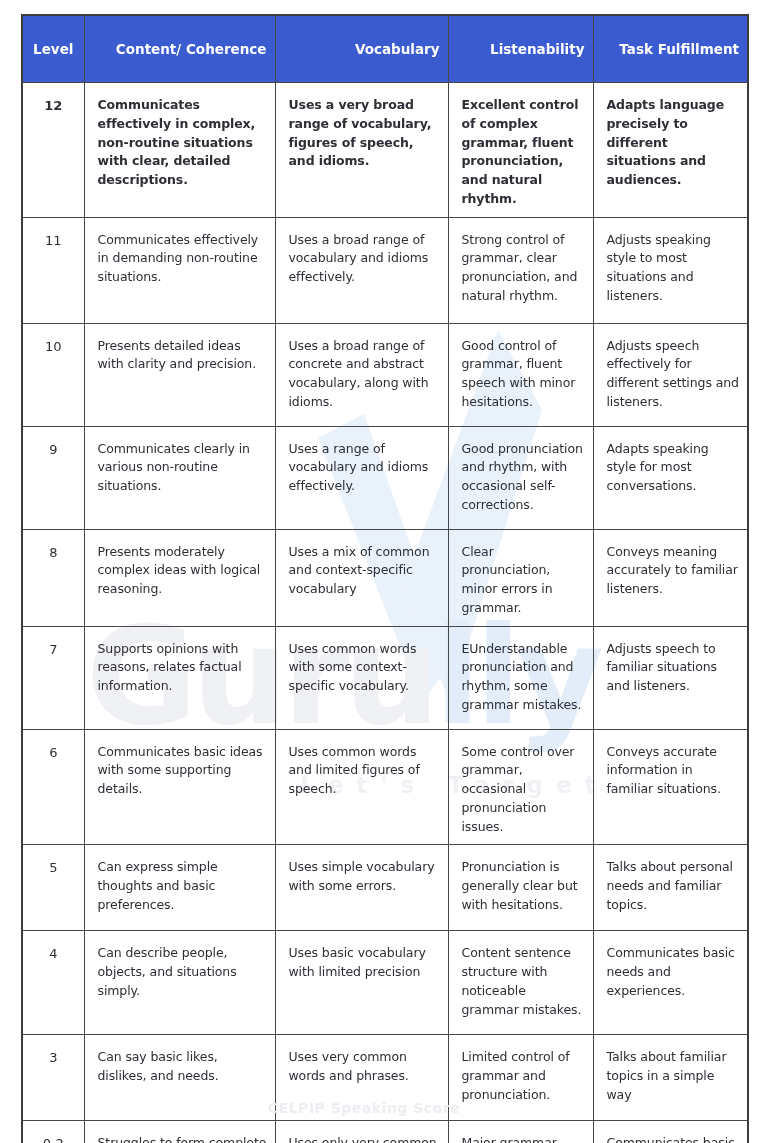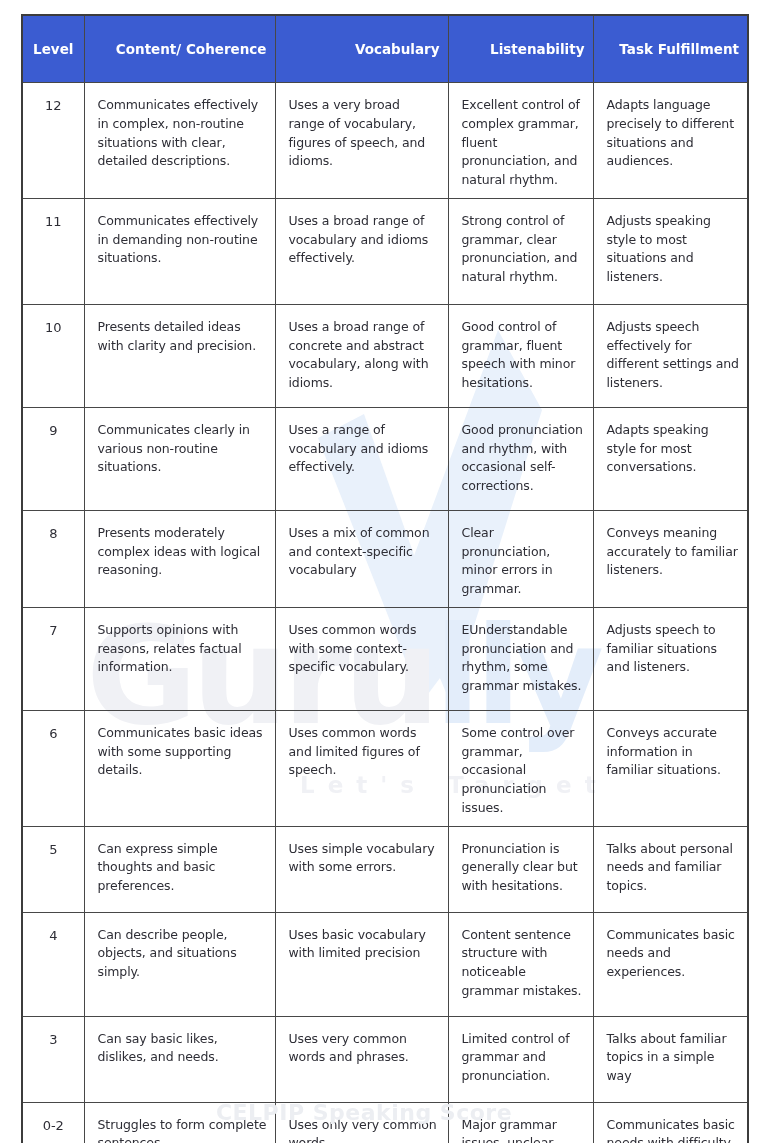--- a/index.html
+++ b/index.html
@@ -44,21 +44,21 @@
     vertical-align:top;
     color:var(--cell-text,#2e2e36);
     font-size:12.5px;line-height:1.5;letter-spacing:-0.1px;
     padding:13px 8px 8px 13px;
     background:transparent;
   }
   td.level-cell{text-align:center;padding:13px 2px 8px 2px;font-size:13px;}
   
   .footer-caption{
     position:absolute;left:0;top:1100px;width:728px;z-index:1;
-    text-align:center;font-size:22px;font-weight:bold;letter-spacing:0.5px;
+    text-align:center;font-size:14px;font-weight:bold;letter-spacing:0.5px;
     color:var(--caption-color,#eceef2);
   }
 </style>
 </head>
 <body style="--header-bg: #3b5cd1; --header-text: #ffffff; --cell-text: #2e2e36; --wm-text: #f0f1f5; --wm-accent2: #e3edfa; --caption-color: #eceef2;">
 
 <div class="watermark">
   <svg class="wm-plane" width="768" height="1143" viewBox="0 0 768 1143" aria-hidden="true">
     <polygon points="318,438 364,414 452,662 422,702" fill="#e9f1fb"></polygon>
     <polygon points="498,330 542,410 450,702 402,588" fill="#e9f1fb"></polygon>
@@ -79,21 +79,21 @@
     <thead>
       <tr>
           <th class="level-col">Level</th>
           <th>Content/ Coherence</th>
           <th>Vocabulary</th>
           <th>Listenability</th>
           <th>Task Fulfillment</th>
         </tr>
     </thead>
     <tbody>
-        <tr style="height: 100px;">
+        <tr style="height: 100px; font-weight: bold;">
           <td class="level-cell">12</td>
           <td>Communicates effectively in complex, non-routine situations with clear, detailed descriptions.</td>
           <td>Uses a very broad range of vocabulary, figures of speech, and idioms.</td>
           <td>Excellent control of complex grammar, fluent pronunciation, and natural rhythm.</td>
           <td>Adapts language precisely to different situations and audiences.</td>
         </tr>
         <tr style="height: 106px;">
           <td class="level-cell">11</td>
           <td>Communicates effectively in demanding non-routine situations.</td>
           <td>Uses a broad range of vocabulary and idioms effectively.</td>

